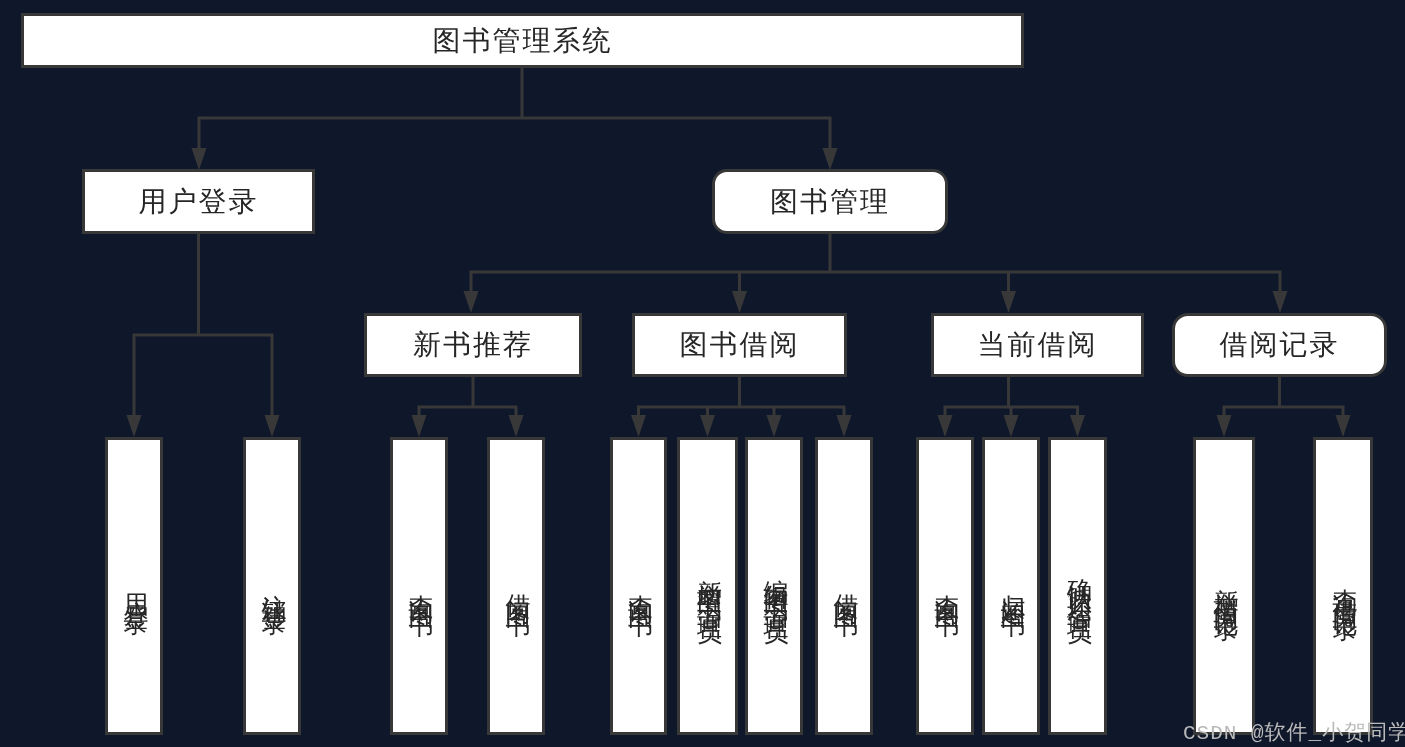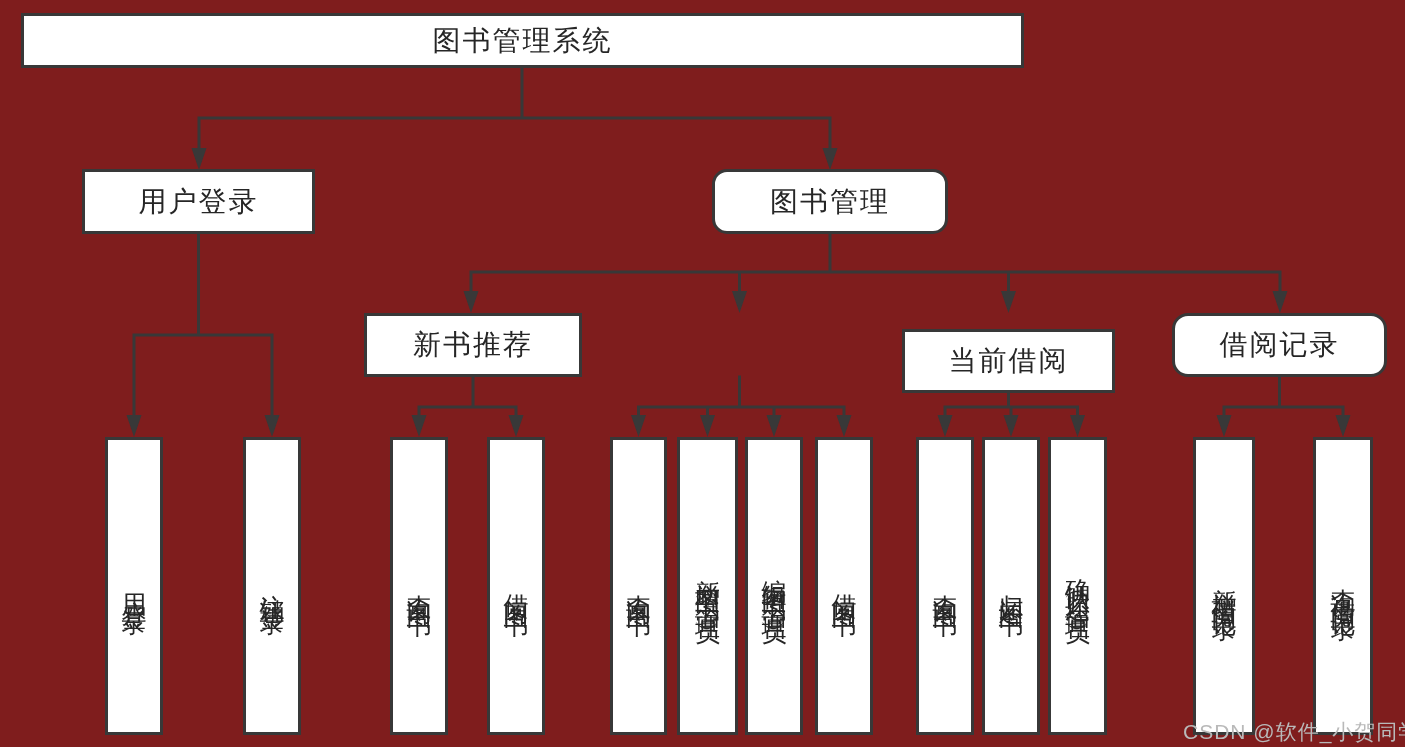--- a/index.html
+++ b/index.html
@@ -1,21 +1,21 @@
 <!DOCTYPE html>
 <html><head>
 <meta charset="utf-8">
 <style>
   html, body { margin: 0; padding: 0; background: #ffffff; }
   .canvas {
     position: relative;
     width: 1405px;
     height: 747px;
-    background: #7f1d1d;
-    font-family: Liberation Sans, sans-serif;
+    background: #0f172a;
+    font-family: Liberation Mono, monospace;
     overflow: hidden;
   }
   .wires {
     position: absolute;
     left: 0; top: 0;
     width: 1405px; height: 747px;
   }
   .node {
     position: absolute;
     box-sizing: border-box;
@@ -99,21 +99,22 @@
       <polygon fill="#383838" stroke="none" points="1343,437 1335.5,415 1350.5,415"></polygon>
     </g>
   </svg>
 
   <div class="node hnode" style="left:21px; top:13px; width:1003px; height:55px;">图书管理系统</div>
 
   <div class="node hnode" style="left:82px; top:169px; width:233px; height:65px;">用户登录</div>
   <div class="node hnode" style="left:712px; top:169px; width:236px; height:65px;border-radius:15px;">图书管理</div>
 
   <div class="node hnode" style="left:364px; top:313px; width:218px; height:64px;">新书推荐</div>
-  <div class="node hnode" style="left:902px; top:313px; width:213px; height:64px;margin-top:16px;">当前借阅</div>
+  <div class="node hnode" style="left:632px; top:313px; width:215px; height:64px;">图书借阅</div>
+  <div class="node hnode" style="left:931px; top:313px; width:213px; height:64px;">当前借阅</div>
   <div class="node hnode" style="left:1172px; top:313px; width:215px; height:64px;border-radius:16px;">借阅记录</div>
 
   <div class="node vnode" style="left:105px; top:437px; width:58px; height:298px;">
     <span class="vtext">用户登录</span>
   </div>
   <div class="node vnode" style="left:243px; top:437px; width:58px; height:298px;">
     <span class="vtext">注销登录</span>
   </div>
 
   <div class="node vnode" style="left:390px; top:437px; width:58px; height:298px;">

